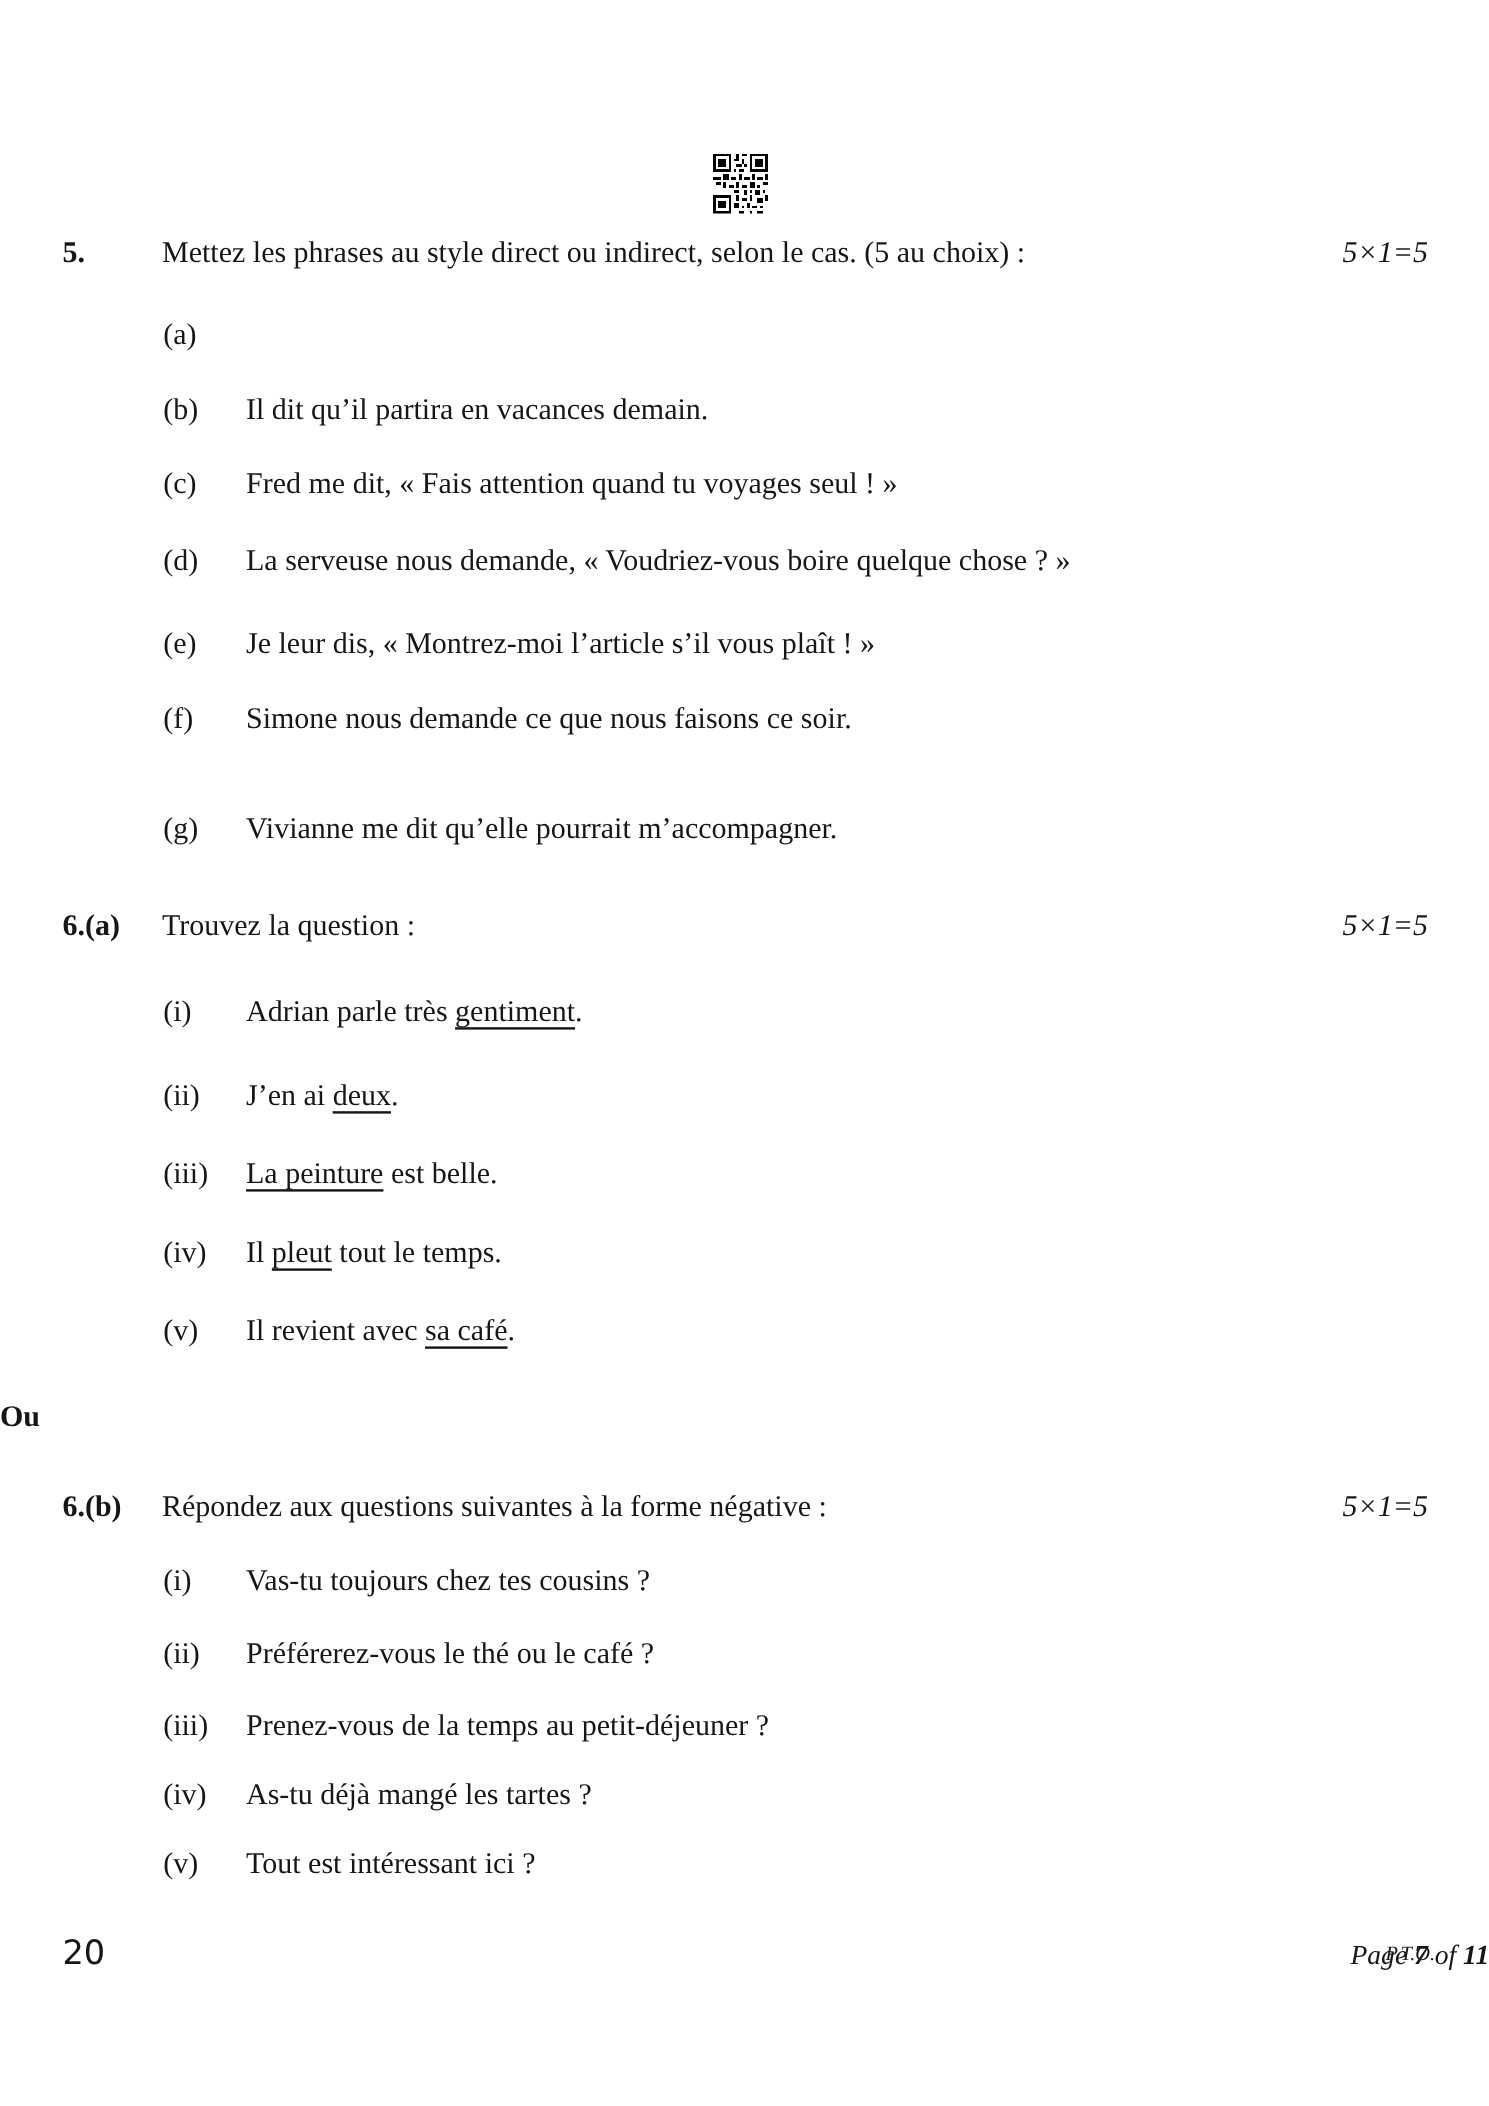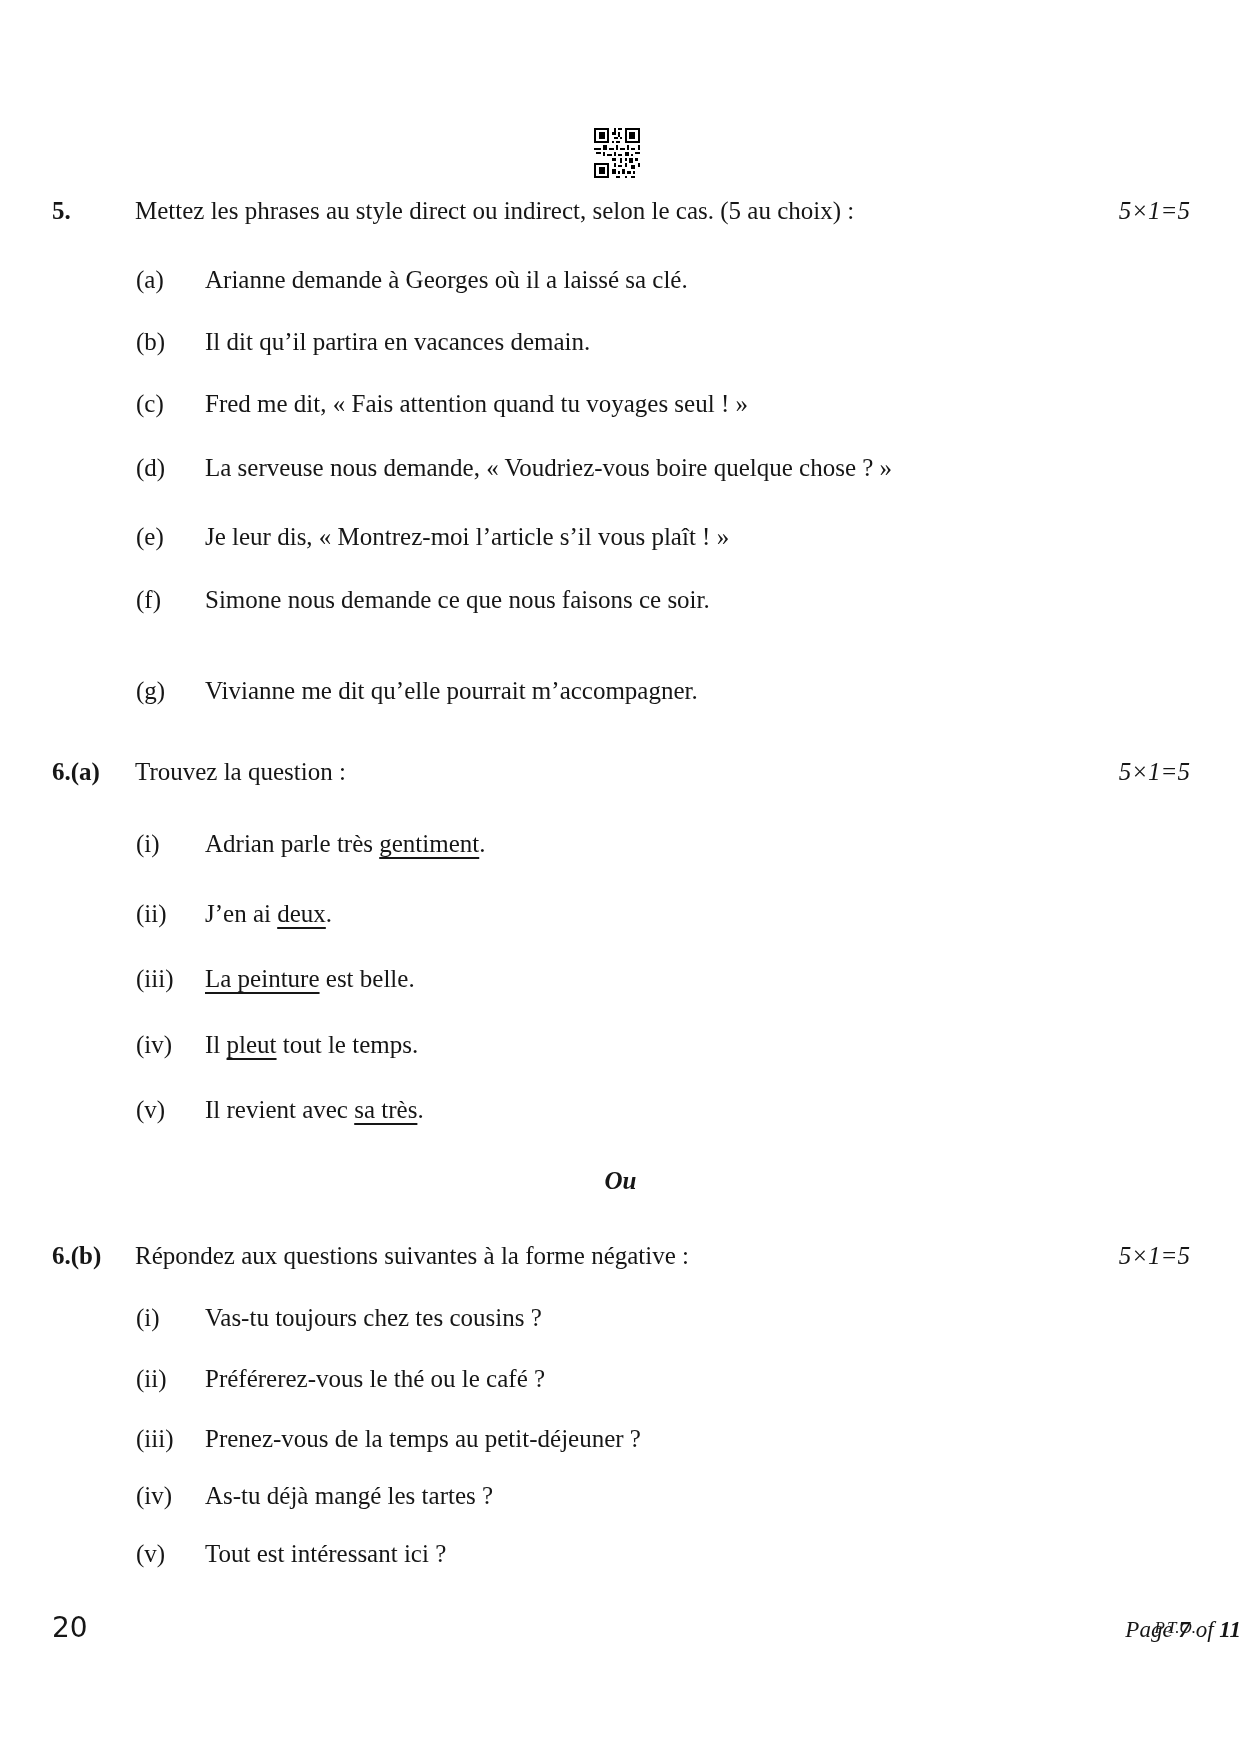--- a/index.html
+++ b/index.html
@@ -45,23 +45,21 @@
   .itext {
     position: absolute;
     left: 205px;
   }
   .u {
     text-decoration: underline;
     text-decoration-thickness: 2px;
     text-underline-offset: 5px;
   }
   .or-row {
-    text-align: center;
     font-weight: bold;
-    font-style: italic;
   }
   .qr-wrap {
     position: absolute;
     left: 594px;
     top: 128px;
     width: 46px;
     height: 50px;
   }
   .footer-code {
     position: absolute;
@@ -160,21 +158,20 @@
   </div>
 
   <div class="row" style="top:195px">
     <span class="qnum">5.</span>
     <span class="qtext">Mettez les phrases au style direct ou indirect, selon le cas. (5 au choix) :</span>
     <span class="marks">5×1=5</span>
   </div>
 
   <div class="row" style="top:264px">
     <span class="ilabel">(a)</span>
-    <span class="itext">Arianne demande à Georges où il a laissé sa clé.</span>
   </div>
   <div class="row" style="top:326px">
     <span class="ilabel">(b)</span>
     <span class="itext">Il dit qu’il partira en vacances demain.</span>
   </div>
   <div class="row" style="top:388px">
     <span class="ilabel">(c)</span>
     <span class="itext">Fred me dit, « Fais attention quand tu voyages seul ! »</span>
   </div>
   <div class="row" style="top:452px">
@@ -211,21 +208,21 @@
   <div class="row" style="top:963px">
     <span class="ilabel">(iii)</span>
     <span class="itext"><span></span><span class="u">La peinture</span><span> est belle.</span></span>
   </div>
   <div class="row" style="top:1029px">
     <span class="ilabel">(iv)</span>
     <span class="itext"><span>Il </span><span class="u">pleut</span><span> tout le temps.</span></span>
   </div>
   <div class="row" style="top:1094px">
     <span class="ilabel">(v)</span>
-    <span class="itext"><span>Il revient avec </span><span class="u">sa très</span><span>.</span></span>
+    <span class="itext"><span>Il revient avec </span><span class="u">sa café</span><span>.</span></span>
   </div>
 
   <div class="row or-row" style="top:1165px">
     <span>Ou</span>
   </div>
 
   <div class="row" style="top:1240px">
     <span class="qnum">6.(b)</span>
     <span class="qtext">Répondez aux questions suivantes à la forme négative :</span>
     <span class="marks">5×1=5</span>

